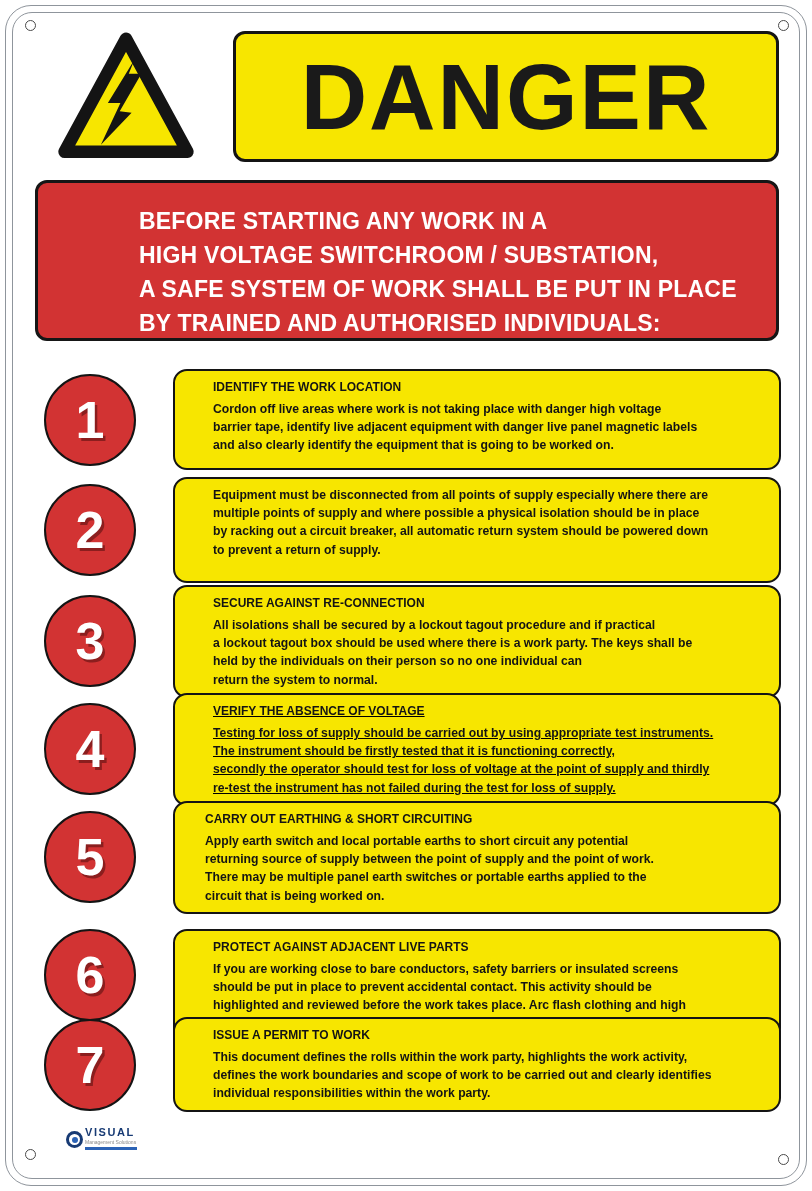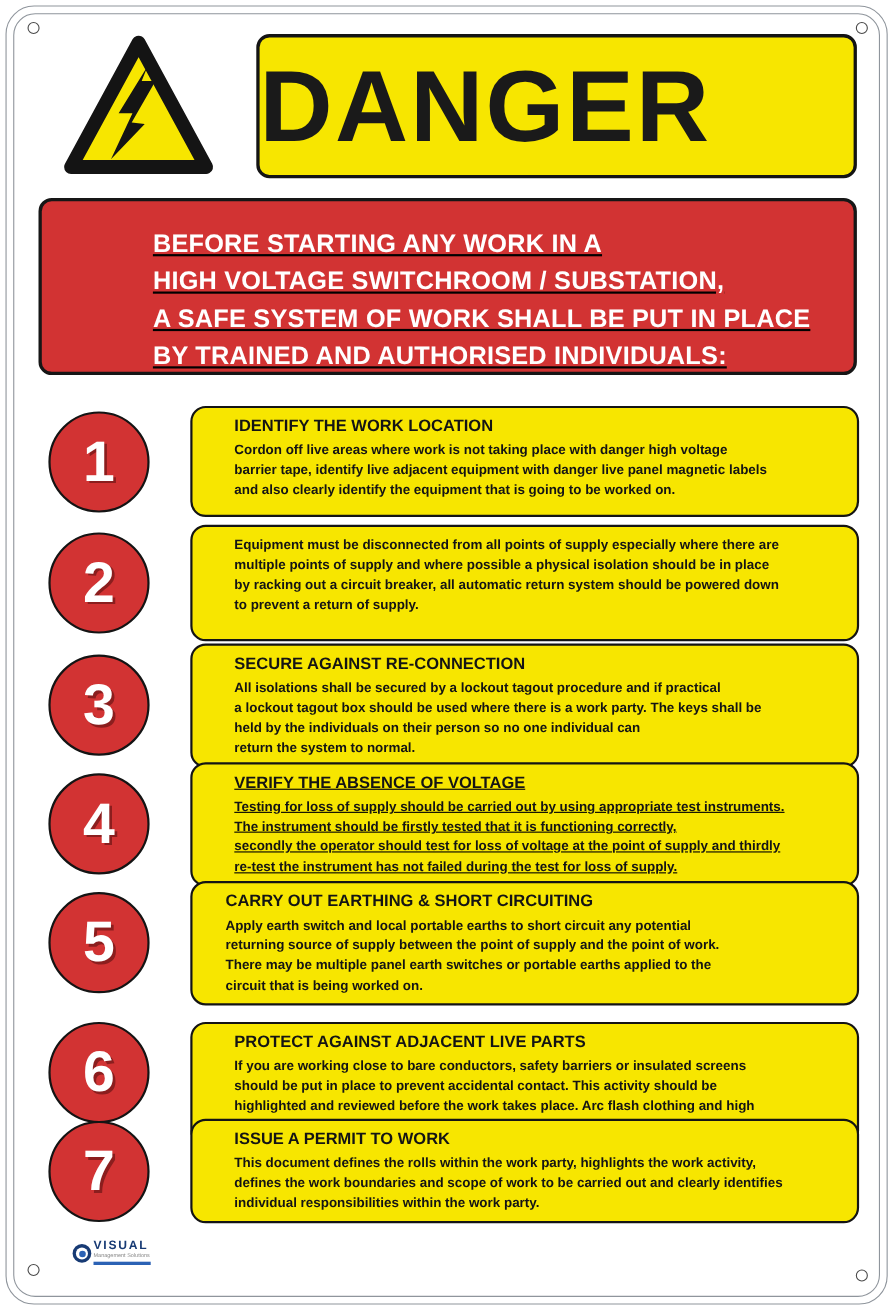--- a/index.html
+++ b/index.html
@@ -14,29 +14,29 @@
   
   .screw{position:absolute;width:9px;height:9px;border:1.5px solid #4a4a4a;border-radius:50%;background:#fff;}
   .screw.tl{left:25px;top:20px;} .screw.tr{left:778px;top:20px;}
   .screw.bl{left:25px;top:1149px;} .screw.br{left:778px;top:1154px;}
 
   
   .tri{position:absolute;left:56px;top:29px;width:140px;height:134px;}
   .danger-box{
     position:absolute;left:233px;top:31px;width:546px;height:131px;
     background:#F7E600;border:3px solid #141414;border-radius:12px;
-    box-sizing:border-box;display:flex;align-items:center;justify-content:flex-start;
+    box-sizing:border-box;display:flex;align-items:center;justify-content:center;
   }
   .danger-text{font-weight:700;font-size:92px;line-height:1;letter-spacing:2px;color:#1a1a1a;}
 
   
   .banner{
     position:absolute;left:35px;top:180px;width:744px;height:161px;
     background:#D23333;border:3px solid #161616;border-radius:12px;
-    box-sizing:border-box;padding:21px 14px 0 101px;text-decoration:underline;
+    box-sizing:border-box;padding:21px 14px 0 101px;
   }
   .banner-text{
     color:#ffffff;font-weight:700;font-size:23px;line-height:34px;
     letter-spacing:.2px;white-space:pre-line;
   }
 
   
   .row{position:absolute;left:44px;display:flex;align-items:center;}
   .r1{top:369px;} .r2{top:477px;} .r3{top:585px;} .r4{top:693px;}
   .r5{top:801px;} .r6{top:909px;} .r7{top:1017px;}
@@ -50,21 +50,21 @@
     text-shadow:2.5px 2.5px 0 rgba(80,12,12,.55);
   }
   .step-box{
     margin-left:37px;width:608px;box-sizing:border-box;
     background:#F7E600;border:2.5px solid #141414;border-radius:14px;
     padding:7px 6px 7px 38px;
   }
   .b1{min-height:101px;} .b2{min-height:106px;} .b3{min-height:106px;}
   .b4{min-height:106px;text-decoration:underline;} .b5{min-height:106px;padding-left:30px;} .b6{min-height:105px;margin-top:20px;}
   .b7{min-height:95px;}
-  .step-title{font-size:15px;font-weight:700;color:#141414;line-height:15px;margin:2px 0 5px 0;}
+  .step-title{font-size:12px;font-weight:700;color:#141414;line-height:15px;margin:2px 0 5px 0;}
   .step-body{font-size:12.2px;font-weight:700;color:#141414;line-height:18.2px;white-space:pre-line;}
 
   
   .logo{position:absolute;left:66px;top:1127px;display:flex;align-items:center;gap:2px;}
   .logo-eye{width:17px;height:17px;border-radius:50%;background:#173a74;display:flex;align-items:center;justify-content:center;margin-top:2px;}
   .logo-eye-inner{width:11px;height:11px;border-radius:50%;background:#fff;display:flex;align-items:center;justify-content:center;}
   .logo-pupil{width:6px;height:6px;border-radius:50%;background:#2b62b5;}
   .logo-name{font-size:11px;font-weight:700;color:#173a74;letter-spacing:1.6px;line-height:11px;}
   .logo-tag{font-size:5px;color:#8a8a8a;line-height:6px;margin-top:1px;}
   .logo-bar{height:3px;width:52px;background:#2b62b5;margin-top:2px;}

